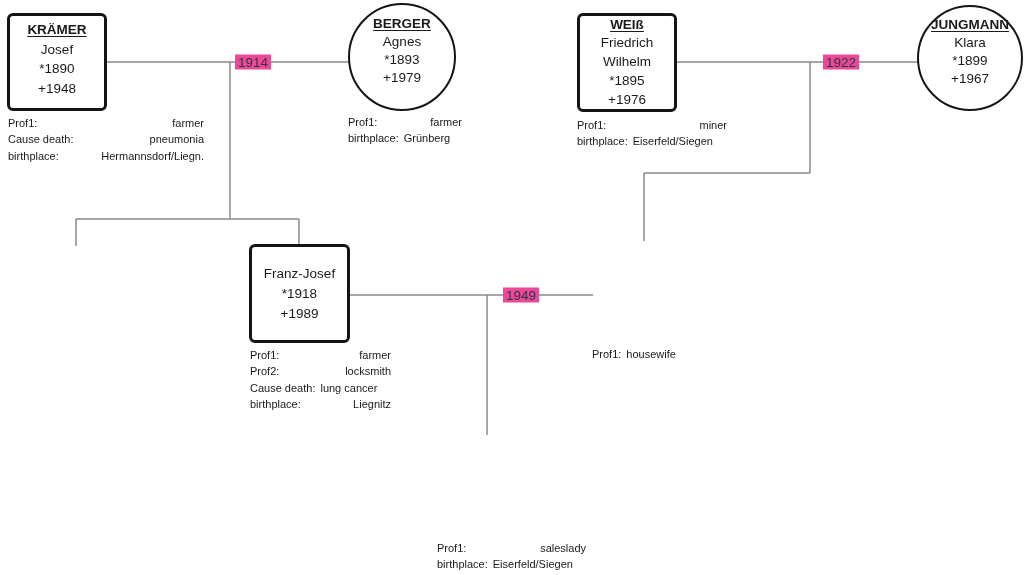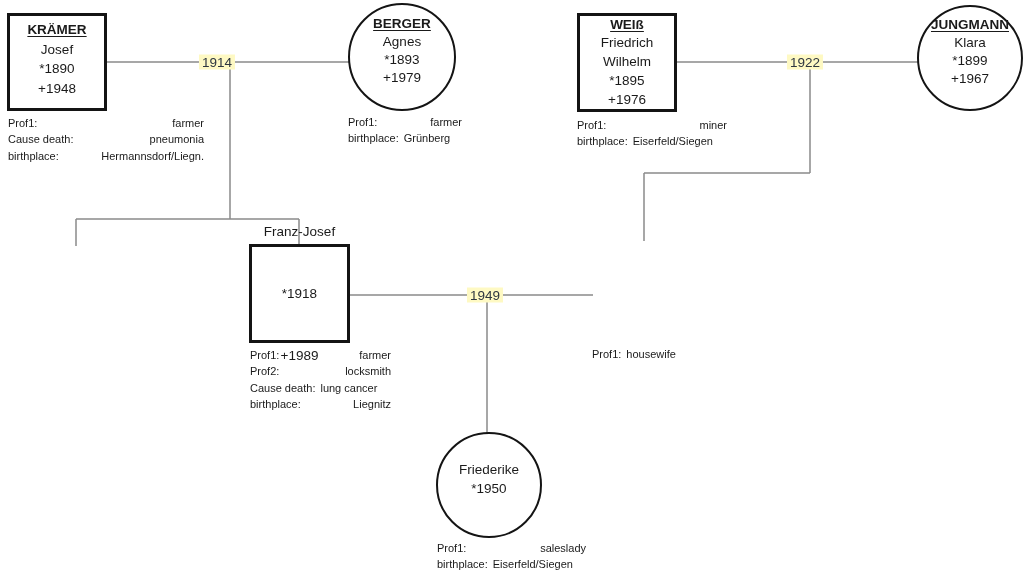--- a/index.html
+++ b/index.html
@@ -5,40 +5,40 @@
   html,body { margin:0; padding:0; background:#fff; }
   .canvas {
     position:relative; width:1030px; height:575px; background:#ffffff;
     font-family:"Liberation Sans", sans-serif; color:#1a1a1a; overflow:hidden;
   }
   svg.wires { position:absolute; left:0; top:0; }
 
   .node {
     position:absolute; box-sizing:border-box; background:#fff;
     display:flex; flex-direction:column; align-items:center; text-align:center;
-    font-size:13.5px; z-index:2;
+    font-size:13.5px; z-index:2;border-radius:6px;
   }
   .node.square { border:3px solid #141414; }
   .node.circle { border:2.5px solid #141414; border-radius:50%; justify-content:center; padding-bottom:12px; }
   .node .surname { font-weight:bold; text-decoration:underline; text-underline-offset:2px; }
 
   .kraemer-box { justify-content:flex-start; padding-top:4px; line-height:19.5px; }
   .weiss-box   { justify-content:center; line-height:18.8px; }
   .franz-box   { justify-content:center; line-height:20px; }
   .circle.lines2 { line-height:19px; }
   .circle.lines4 { line-height:18px; }
 
   .ann { position:absolute; font-size:11px; line-height:16.3px; z-index:3; }
   .ann-row { display:flex; justify-content:space-between; white-space:nowrap; }
   .ann-row span { flex-shrink:0; }
   .ann-row.compact { justify-content:flex-start; gap:5px; }
 
   .ylabel {
-    position:absolute; transform:translate(-50%,-50%); background:#fef9c3;
-    padding:0 3px; font-size:13.5px; color:#2e3640; z-index:4;
+    position:absolute; transform:translate(-50%,-50%); background:#ec4899;
+    padding:0 3px; font-size:13.5px; color:#2e3640; z-index:4;margin-left:36px;
   }
 </style>
 </head>
 <body>
 
 <div class="canvas">
 
   <svg class="wires" width="1030" height="575">
     <line x1="105" y1="62" x2="352" y2="62" stroke="#8a8a8a" stroke-width="1.5"></line>
     <line x1="230" y1="62" x2="230" y2="219" stroke="#8a8a8a" stroke-width="1.5"></line>
@@ -76,31 +76,27 @@
   </div>
 
   <div class="node circle lines4" style="left:917px;top:5px;width:106px;height:106px;">
     <div class="surname">JUNGMANN</div>
     <div class="pline">Klara</div>
     <div class="pline">*1899</div>
     <div class="pline">+1967</div>
   </div>
 
 
-  <div class="node square franz-box" style="left:249px;top:244px;width:101px;height:99px;gap:42px;">
+  <div class="node square franz-box" style="left:249px;top:244px;width:101px;height:99px;">
     <div class="pline">Franz-Josef</div>
     <div class="pline">*1918</div>
     <div class="pline">+1989</div>
   </div>
 
 
-  <div class="node circle lines2" style="left:436px;top:432px;width:106px;height:106px;">
-    <div class="pline">Friederike</div>
-    <div class="pline">*1950</div>
-  </div>
 
   <div class="ylabel" style="left:217px;top:62px;">1914</div>
   <div class="ylabel" style="left:805px;top:62px;">1922</div>
   <div class="ylabel" style="left:485px;top:295px;">1949</div>
 
   <div class="ann" style="left:8px;top:115px;width:196px;">
     <div class="ann-row">
       <span>Prof1:</span>
       <span>farmer</span>
     </div>

